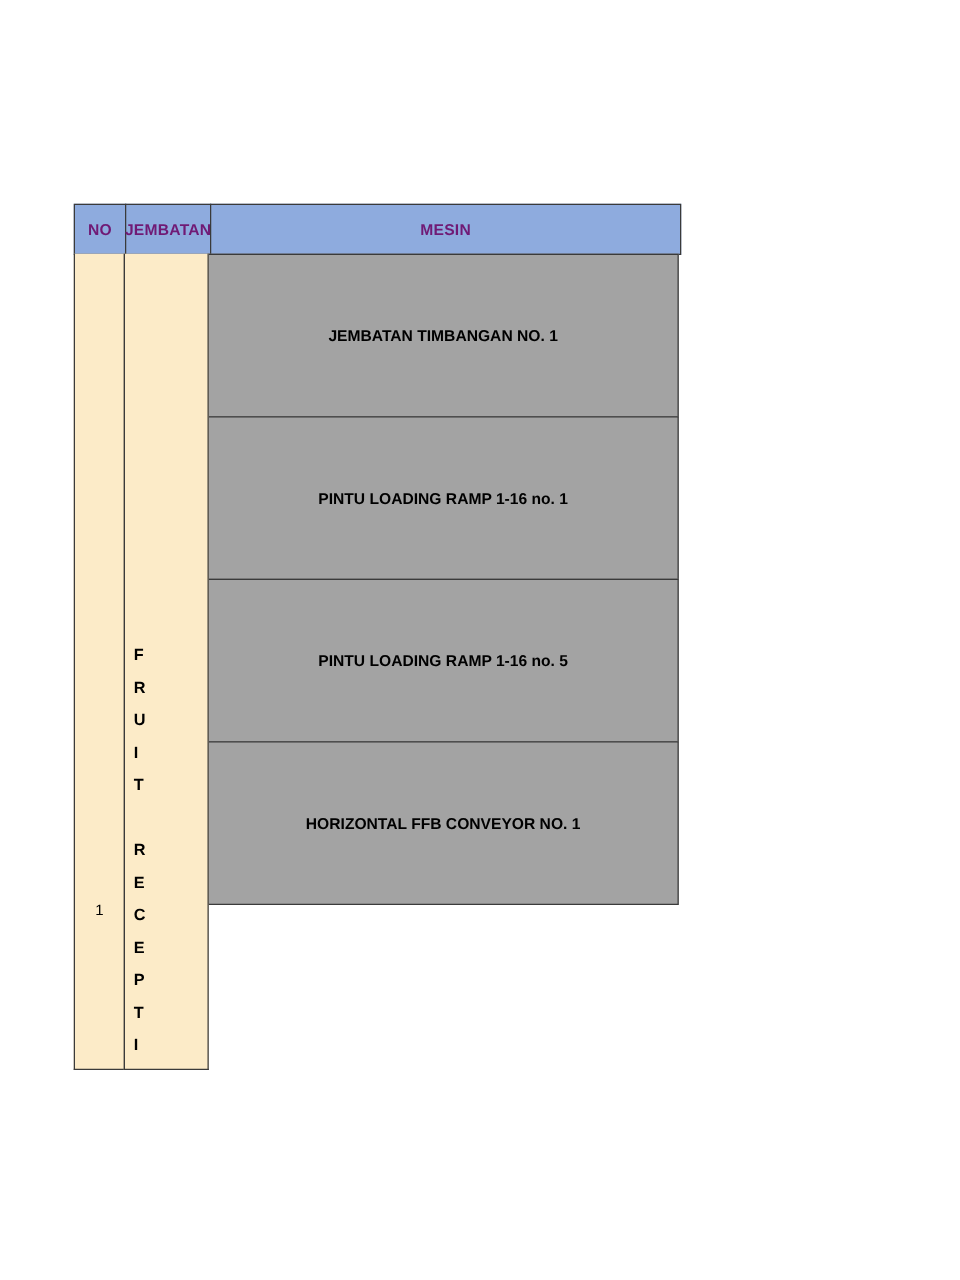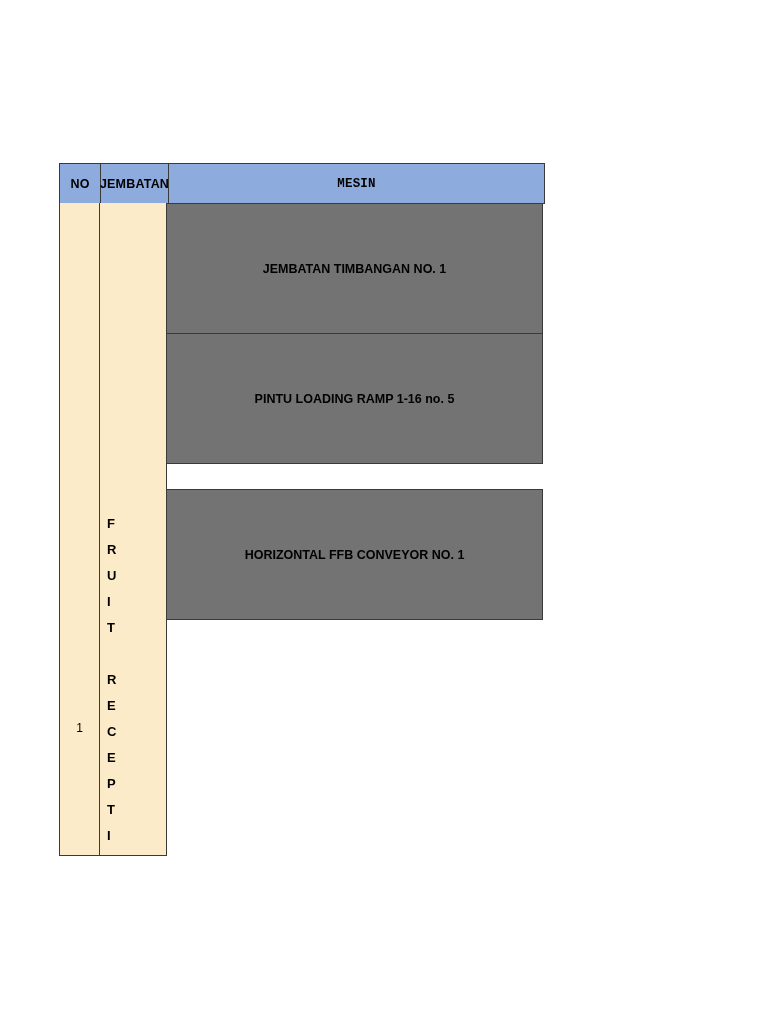--- a/index.html
+++ b/index.html
@@ -25,35 +25,35 @@
 
   .table-grid {
     display: grid;
     grid-template-columns: 41px 68px 377px;
     border-collapse: collapse;
   }
 
   
   .hdr-cell {
     background: #8eabde;
-    color: #000000;
+    color: #701a75;
     font-weight: bold;
     font-size: 12.5px;
     letter-spacing: 0.2px;
     display: flex;
     align-items: center;
     justify-content: center;
     height: 41px;
     box-sizing: border-box;
     border: 1px solid #3a3a3a;
     margin-right: -1px;
     margin-bottom: -1px;
     text-align: center;
   }
-  .hdr-cell:last-child { margin-right: 0; font-family: Liberation Mono, monospace; }
+  .hdr-cell:last-child { margin-right: 0; }
 
   
   .body-wrap {
     display: flex;
     align-items: stretch;
   }
 
   .col-no,
   .col-stasiun {
     background: #fcebc8;
@@ -101,33 +101,33 @@
 
   
   .col-mesin {
     width: 377px;
     box-sizing: border-box;
   }
 
   .mesin-cell {
     height: 131px;
     box-sizing: border-box;
-    background: #737373;
+    background: #a3a3a3;
     border: 1px solid #3a3a3a;
     margin-bottom: -1px;
     display: flex;
     align-items: center;
     justify-content: center;
     font-size: 12.5px;
     font-weight: bold;
     color: #000000;
     text-align: center;
     padding: 0 8px;
   }
-  .mesin-cell:last-child { margin-bottom: 0; margin-top: 26px; }
+  .mesin-cell:last-child { margin-bottom: 0; }
 </style>
 </head>
 <body>
 
 <div id="equipment-table">
 
   <div class="table-grid">
     <div class="hdr-cell">NO</div>
     <div class="hdr-cell">JEMBATAN</div>
     <div class="hdr-cell">MESIN</div>
@@ -153,18 +153,19 @@
           <div class="stasiun-letter">E</div>
           <div class="stasiun-letter">P</div>
           <div class="stasiun-letter">T</div>
           <div class="stasiun-letter">I</div>
           <div class="stasiun-letter">O</div>
         </div>
     </div>
 
     <div class="col-mesin" id="mesin-column">
         <div class="mesin-cell">JEMBATAN TIMBANGAN NO. 1</div>
+        <div class="mesin-cell">PINTU LOADING RAMP 1-16 no. 1</div>
         <div class="mesin-cell">PINTU LOADING RAMP 1-16 no. 5</div>
         <div class="mesin-cell">HORIZONTAL FFB CONVEYOR NO. 1</div>
       </div>
 
   </div>
 </div>
 
 </body></html>

